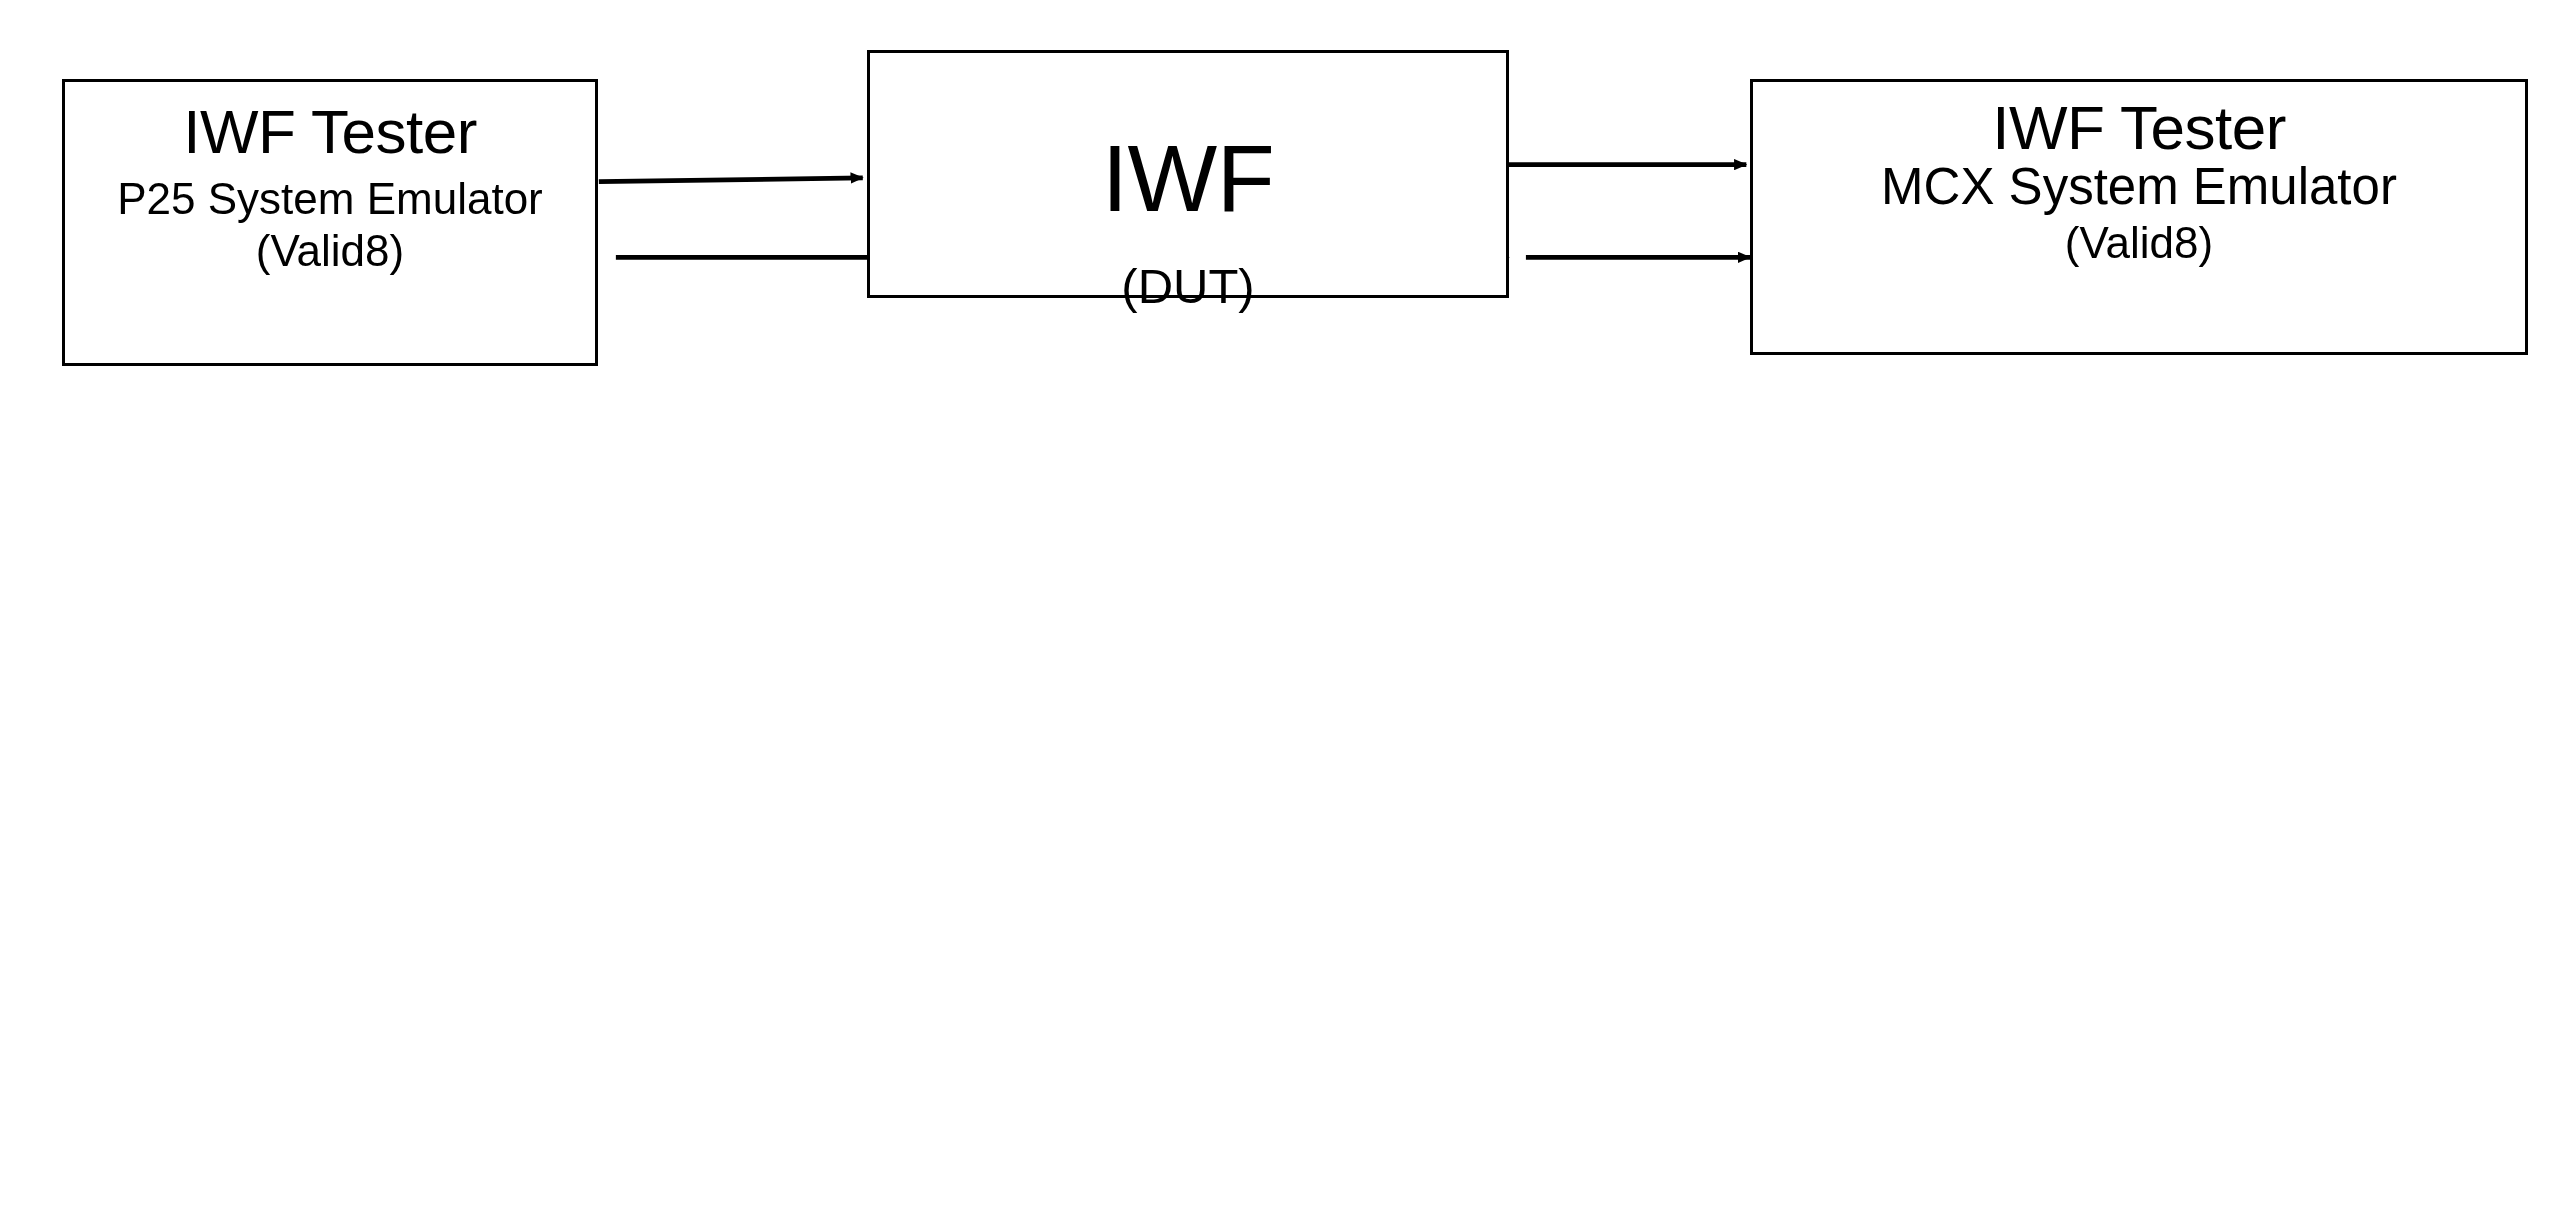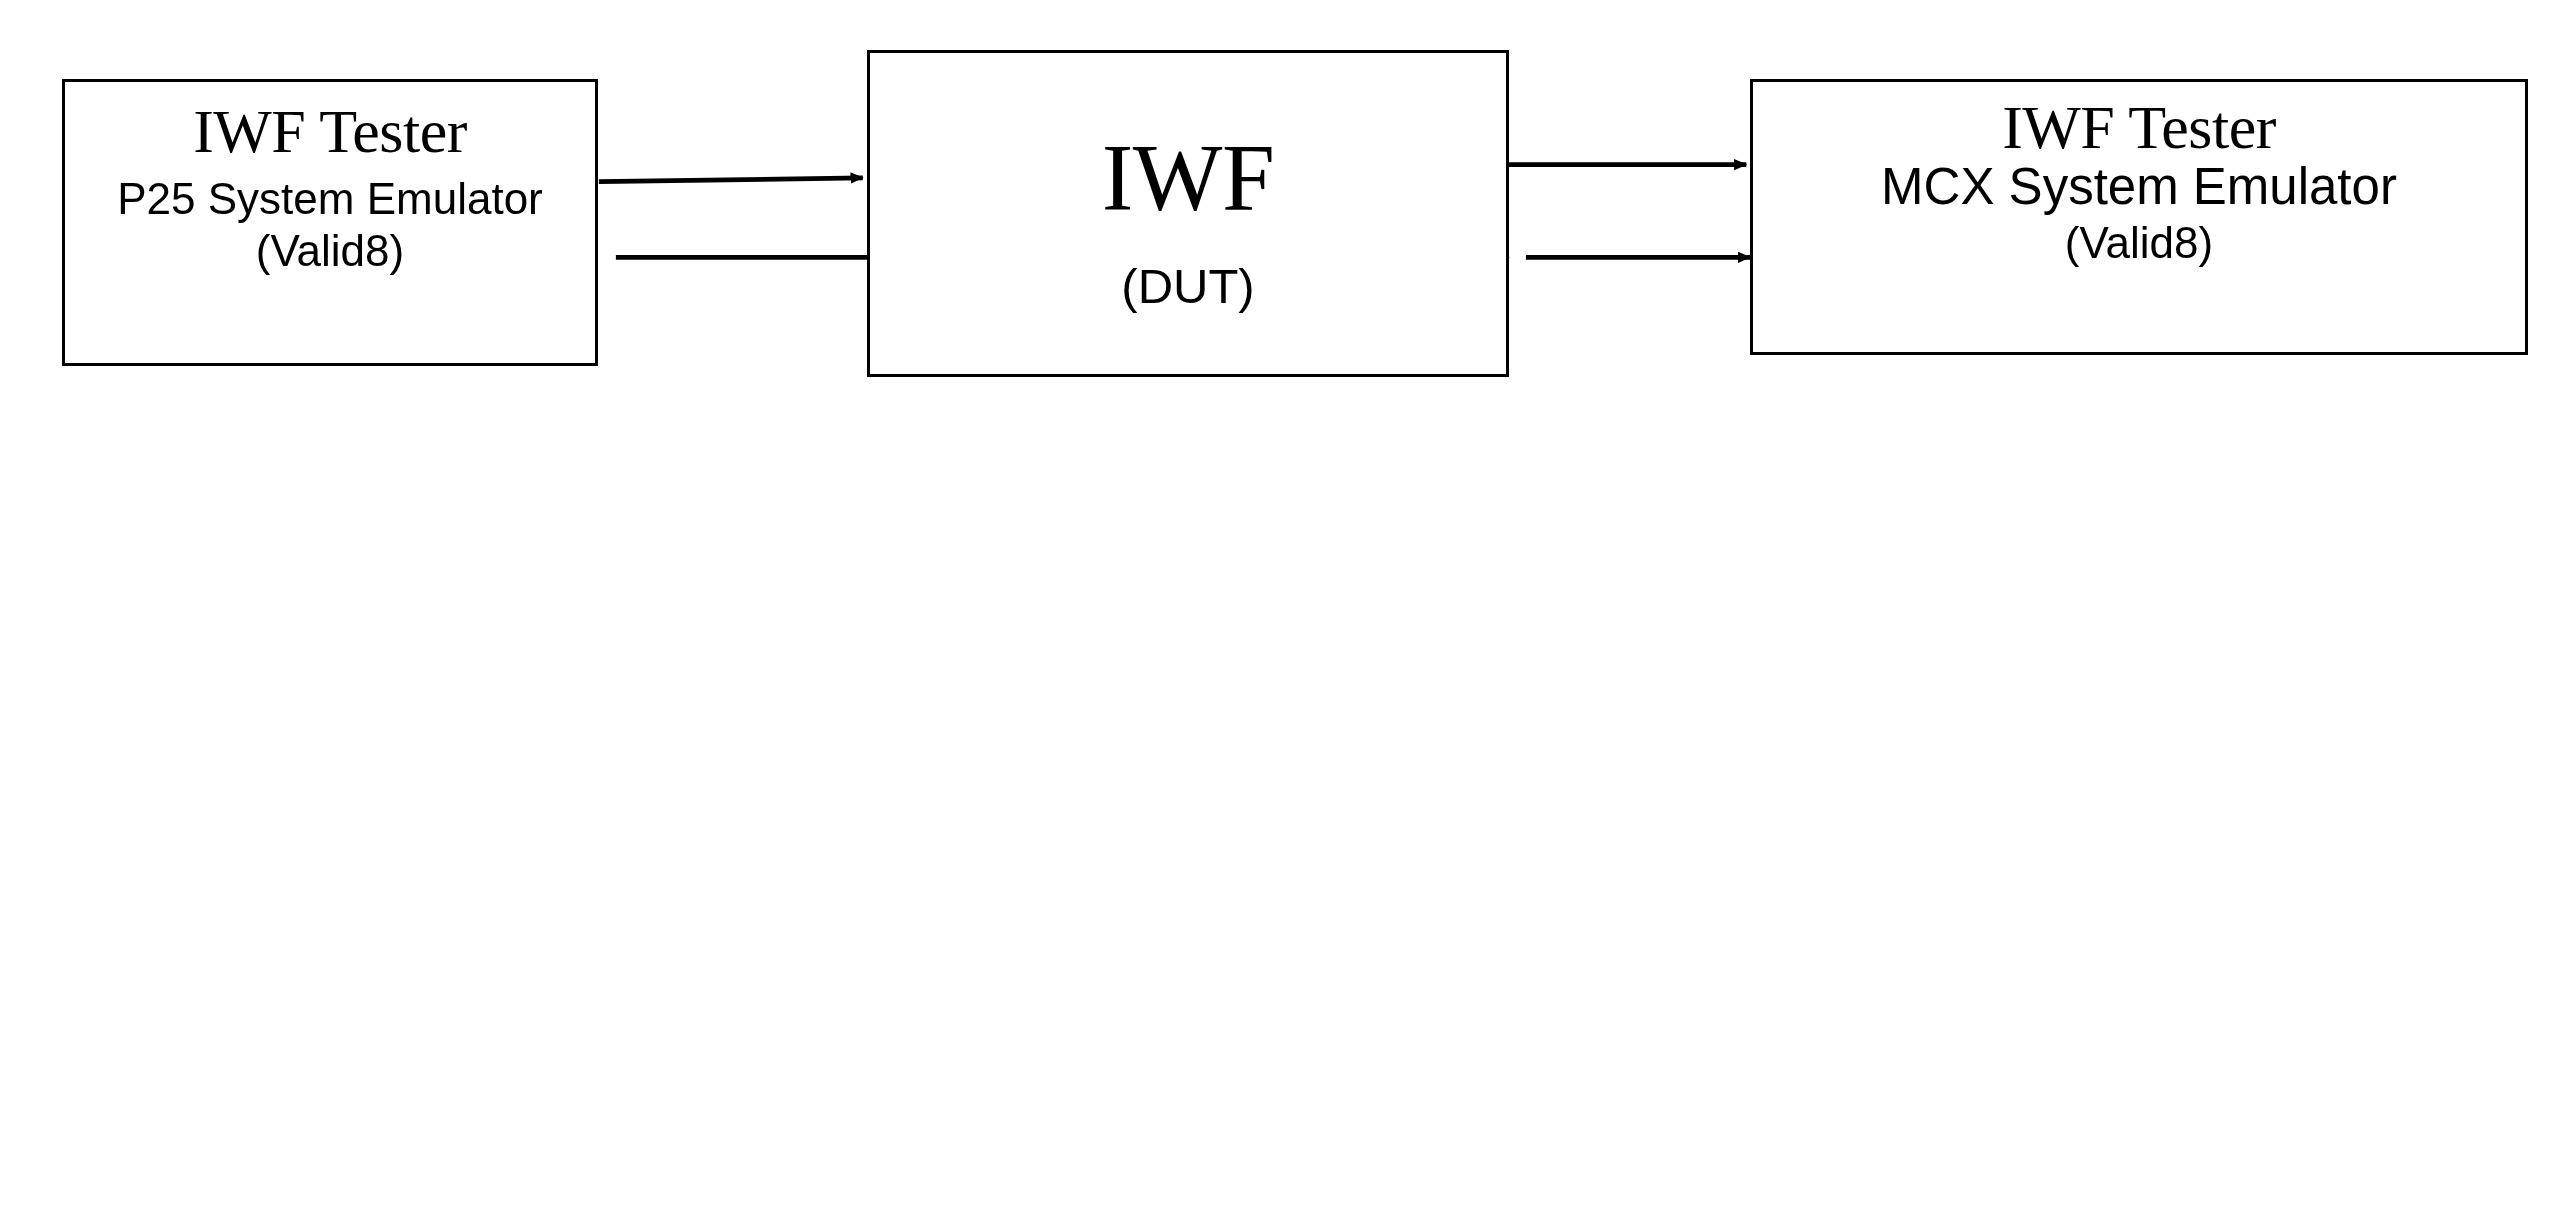--- a/index.html
+++ b/index.html
@@ -26,21 +26,20 @@
     display: flex;
     flex-direction: column;
     align-items: center;
     text-align: center;
     line-height: 1.05;
   }
   .node .title {
     font-weight: 400;
     letter-spacing: -0.5px;
     white-space: nowrap;
-    font-family: Liberation Serif, serif;
   }
   .node .sub {
     white-space: nowrap;
   }
 
   
   #node-p25-tester {
     left: 62px;
     top: 79px;
     width: 536px;
@@ -49,21 +48,21 @@
   }
   #node-p25-tester .title { font-size: 62px; }
   #node-p25-tester .sub   { font-size: 44px; margin-top: 12px; }
   #node-p25-tester .sub2  { font-size: 44px; margin-top: 5.7px; }
 
   
   #node-iwf-dut {
     left: 867px;
     top: 50px;
     width: 642px;
-    height: 327px;
+    height: 248px;
     padding-top: 76px;
   }
   #node-iwf-dut .title { font-size: 95px; }
   #node-iwf-dut .sub   { font-size: 49px; margin-top: 32px; }
 
   
   #node-mcx-tester {
     left: 1750px;
     top: 79px;
     width: 778px;

